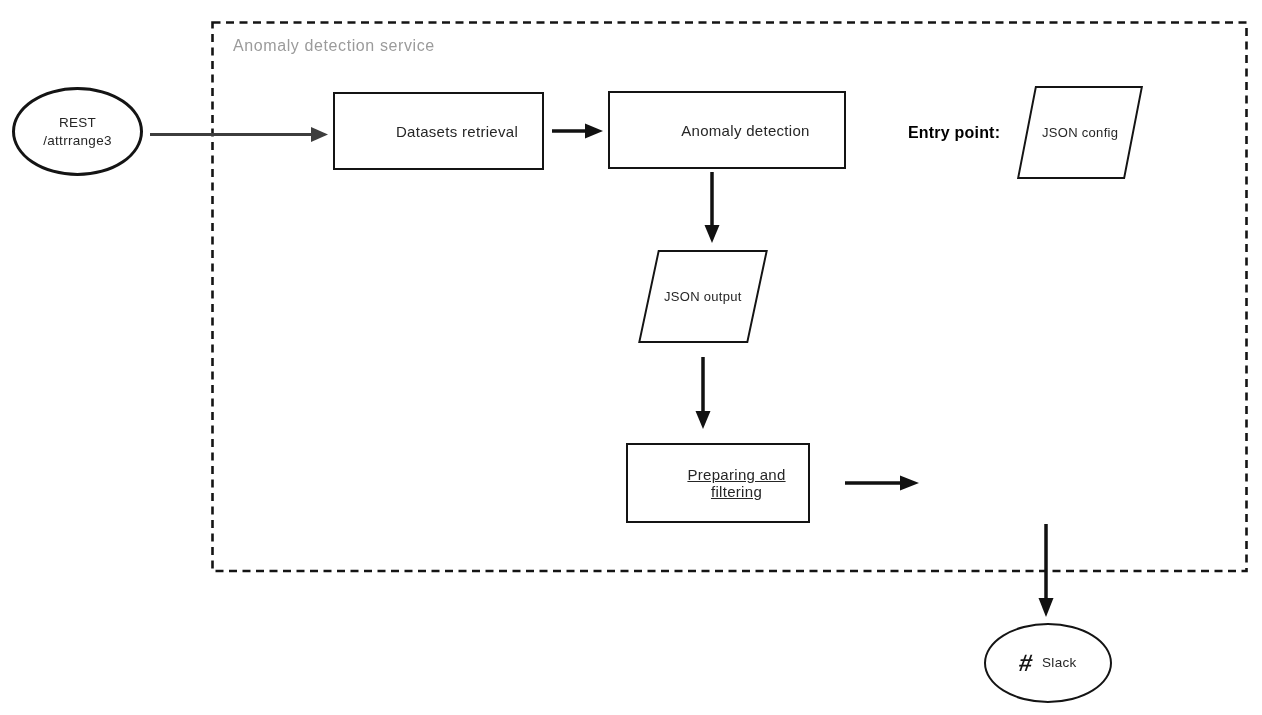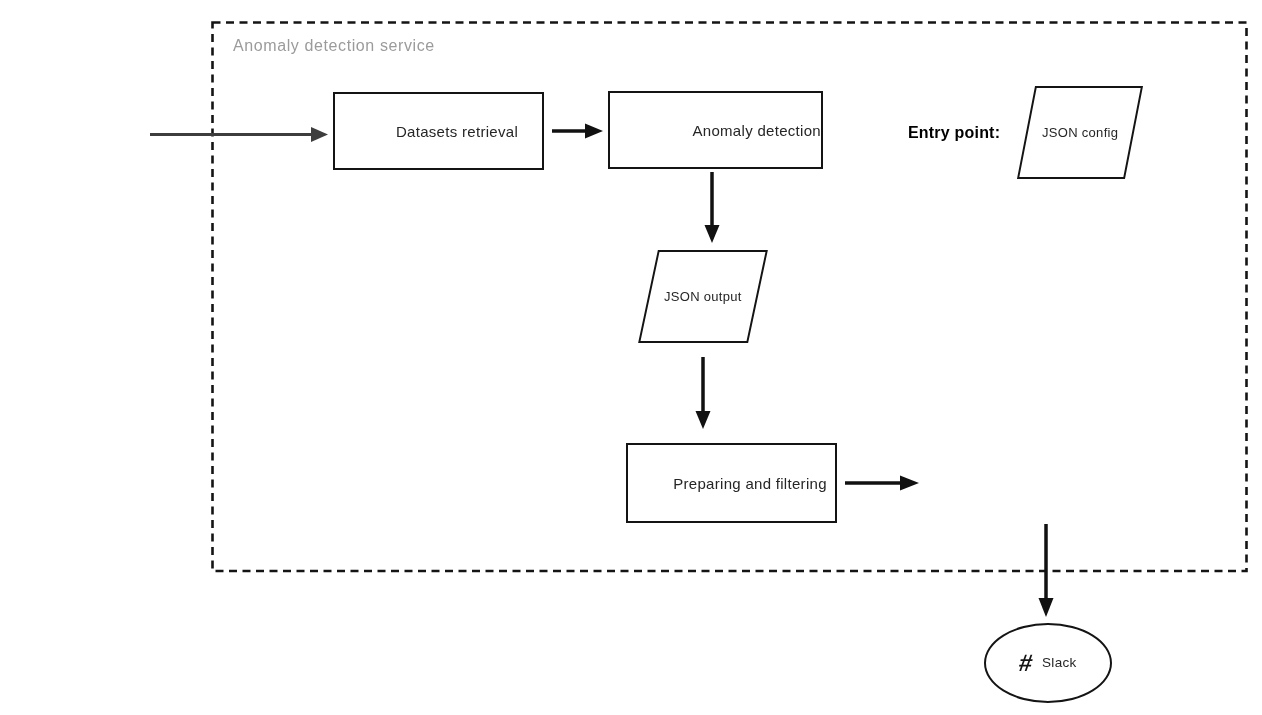--- a/index.html
+++ b/index.html
@@ -66,24 +66,24 @@
     left: 908px; top: 124px;
     font-size: 16px;
     font-weight: bold;
     letter-spacing: 0.2px;
     color: #000000;
     text-align: right;
   }
 
   #rest-ellipse   { left: 12px;  top: 87px;  width: 131px; height: 89px; }
   #datasets-box   { left: 333px; top: 92px;  width: 211px; height: 78px; }
-  #anomaly-box    { left: 608px; top: 91px;  width: 215px; height: 78px; justify-content: flex-end; }
+  #anomaly-box    { left: 608px; top: 91px;  width: 238px; height: 78px; }
   #json-config    { left: 1026px; top: 86px;  width: 108px; height: 93px; }
   #json-output    { left: 648px; top: 250px; width: 110px; height: 93px; }
-  #preparing-box  { left: 626px; top: 443px; width: 211px; height: 80px; }
+  #preparing-box  { left: 626px; top: 443px; width: 184px; height: 80px; text-decoration: underline; }
   #reporting-box  { left: 928px; top: 442px; width: 210px; height: 79px; }
   #slack-ellipse  { left: 984px; top: 623px; width: 128px; height: 80px; border-width: 2.5px; flex-direction: row; gap: 9px; font-size: 13.5px; }
 
   .hash-icon {
     font-size: 24px;
     font-weight: 900;
     color: #141414;
     transform: skewX(-8deg);
     line-height: 1;
   }
@@ -125,20 +125,24 @@
     </g>
 
     <g>
       <line x1="1046" y1="524" x2="1046" y2="600" stroke="#111111" stroke-width="3.5"></line>
       <polygon points="1046,617 1038.5,598 1053.5,598" fill="#111111"></polygon>
     </g>
   </svg>
 
   <div class="container-label">Anomaly detection service</div>
 
+  <div class="node ellipse-node" id="rest-ellipse">
+    <span>REST</span>
+    <span>/attrrange3</span>
+  </div>
 
   <div class="node rect-node" id="datasets-box">
     <span>Datasets retrieval</span>
   </div>
 
   <div class="node rect-node" id="anomaly-box">
     <span>Anomaly detection</span>
   </div>
 
   <div class="entry-point">Entry point:</div>

